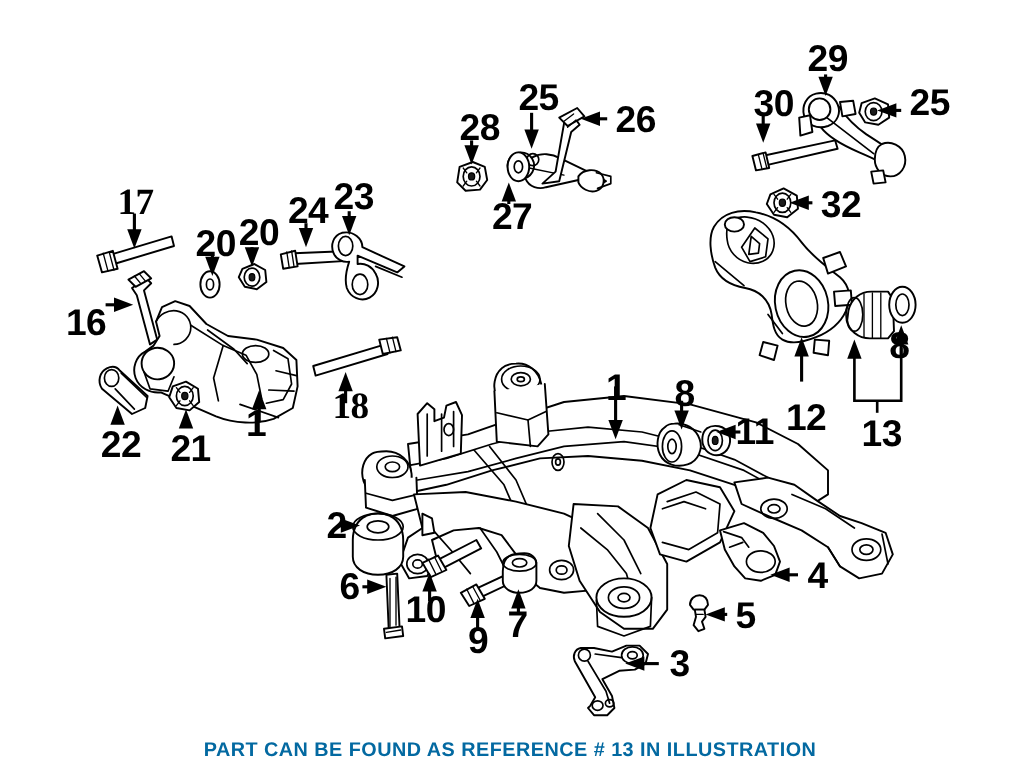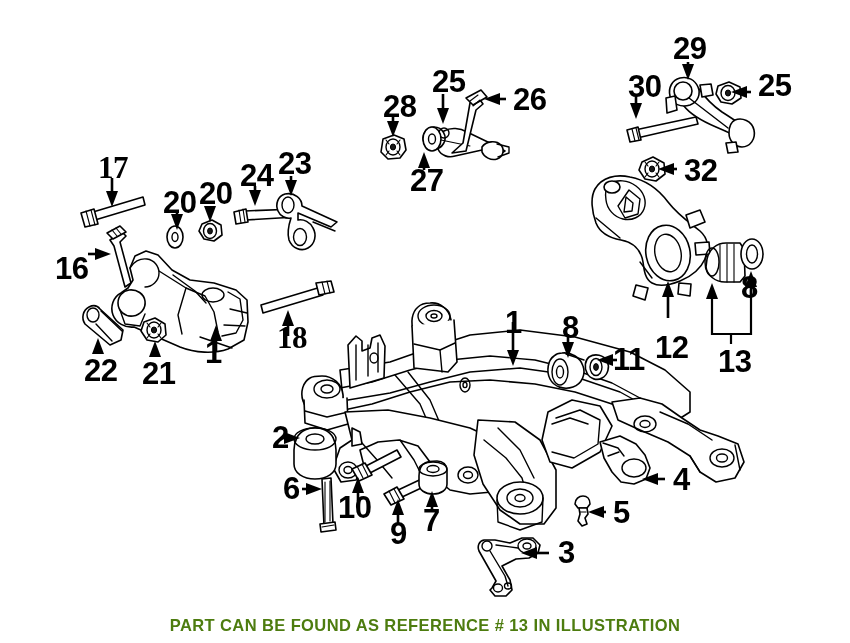--- a/index.html
+++ b/index.html
@@ -39,21 +39,21 @@
   #footer-note {
     position: absolute;
     left: 0;
     right: 0;
     bottom: 8px;
     text-align: center;
     font-family: "Liberation Sans", sans-serif;
     font-size: 16.5px;
     font-weight: 700;
     letter-spacing: 0.4px;
-    color: #4d7c0f;
+    color: #0369a1;
     white-space: nowrap;
   }
   .part-fill {
     fill: #ffffff;
     stroke: #000000;
     stroke-width: 1.6;
     stroke-linejoin: round;
     stroke-linecap: round;
   }
   .part-line {

